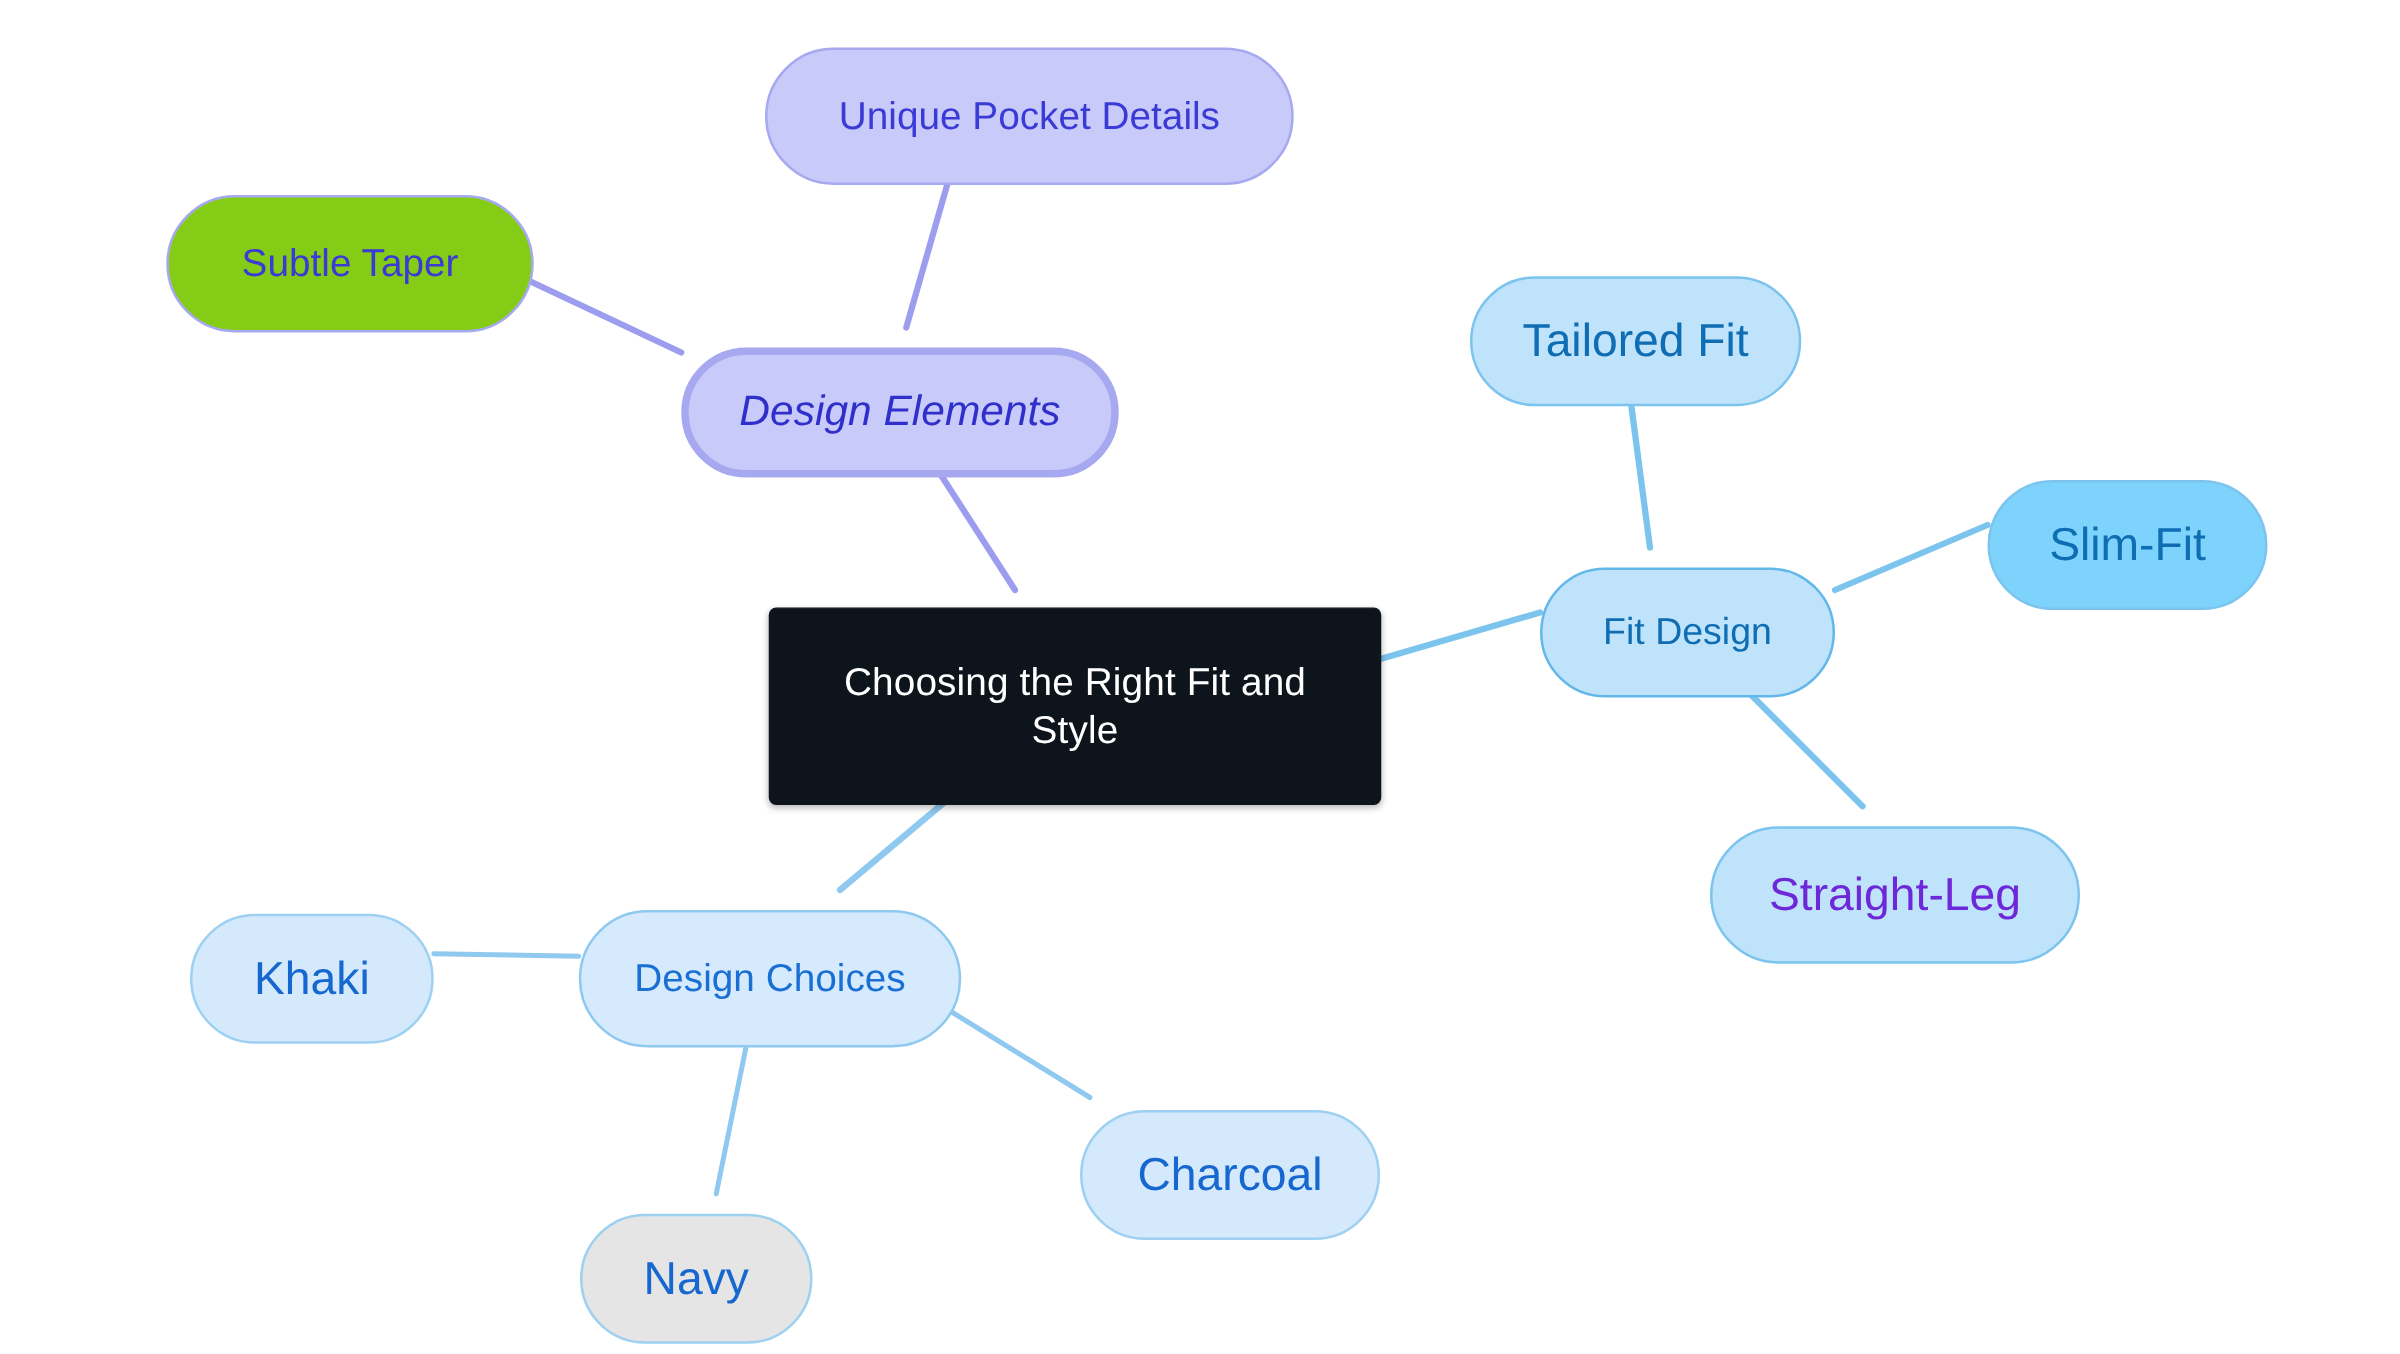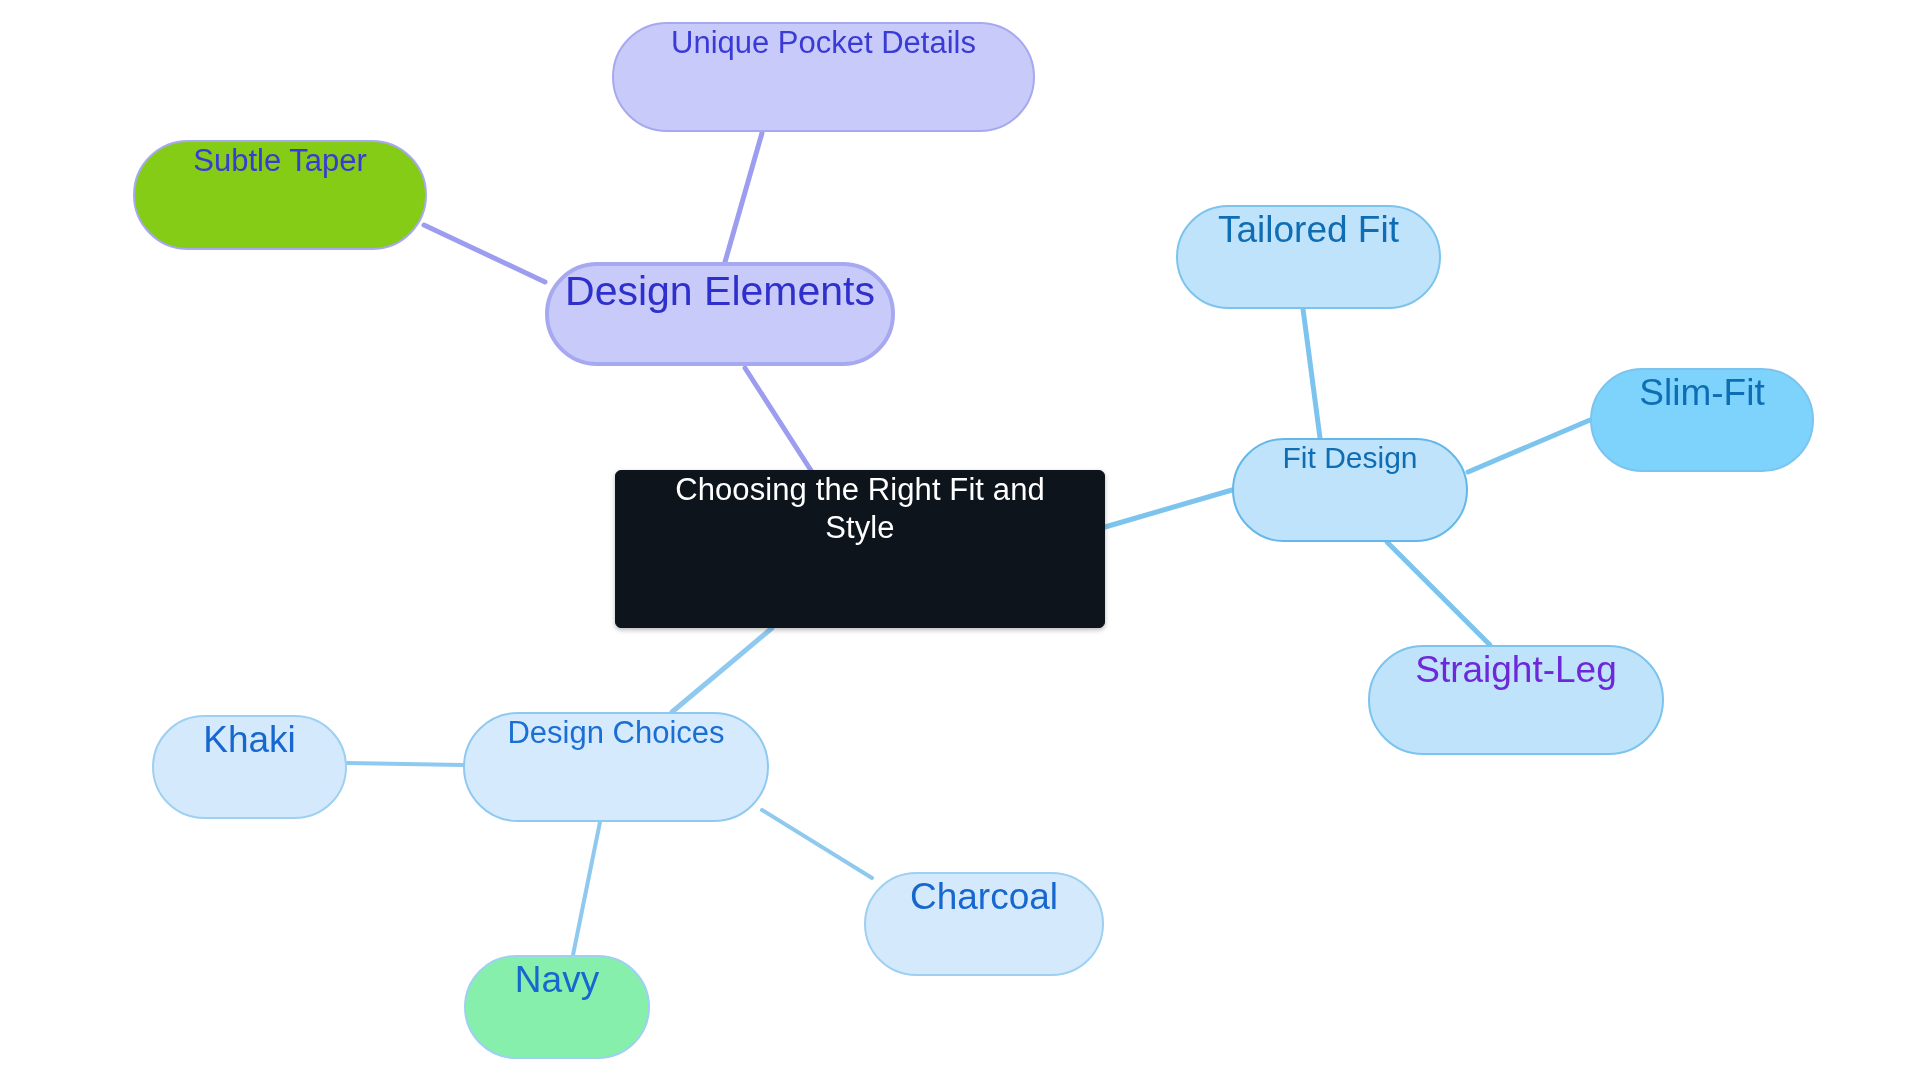--- a/index.html
+++ b/index.html
@@ -24,42 +24,44 @@
     left: 0;
     top: 0;
     width: 1920px;
     height: 1083px;
     pointer-events: none;
   }
   .node {
     position: absolute;
     box-sizing: border-box;
     display: flex;
-    align-items: flex-start;
+    align-items: center;
     justify-content: center;
     text-align: center;
     border-radius: 58px;
     line-height: 1.22;
     white-space: pre-line;
     padding: 0 10px;
+    margin-top: 16px;
   }
   .node-root {
     background: #0d141c;
     color: #ffffff;
     border: 1px solid #0d141c;
     border-radius: 6px;
     font-size: 31px;
     letter-spacing: 0.1px;
     box-shadow: 0 2px 5px rgba(0,0,0,0.28);
   }
   .node-purple-main {
     background: #c8caf9;
-    border: 4px solid #6d28d9;
+    border: 6px solid #6d28d9;
     color: #2f2fcb;
-    font-size: 41px;
+    font-size: 34px;
+    font-style: italic;
   }
   .node-purple-leaf {
     background: #c8caf9;
     border: 2px solid #a7a9f0;
     color: #3a3ad6;
     font-size: 31px;
   }
   .node-blue-main {
     background: #bfe3fb;
     border: 2px solid #63b7e9;
@@ -109,17 +111,17 @@
 Style</span></div>
       <div class="node node-purple-main" style="left: 545px; top: 262px; width: 350px; height: 104px; background: rgb(200, 202, 249); border-color: rgb(167, 169, 240); color: rgb(47, 47, 203);"><span>Design Elements</span></div>
       <div class="node node-purple-leaf" style="left: 612px; top: 22px; width: 423px; height: 110px; background: rgb(200, 202, 249); border-color: rgb(167, 169, 240); color: rgb(58, 58, 214);"><span>Unique Pocket Details</span></div>
       <div class="node node-purple-leaf" style="left: 133px; top: 140px; width: 294px; height: 110px; background: #84cc16; border-color: rgb(167, 169, 240); color: rgb(58, 58, 214);"><span>Subtle Taper</span></div>
       <div class="node node-blue-main" style="left: 1232px; top: 438px; width: 236px; height: 104px; background: rgb(191, 227, 251); border-color: rgb(99, 183, 233); color: rgb(15, 109, 180);"><span>Fit Design</span></div>
       <div class="node node-blue-leaf" style="left: 1176px; top: 205px; width: 265px; height: 104px; background: rgb(191, 227, 251); border-color: rgb(124, 196, 238); color: rgb(15, 109, 180);"><span>Tailored Fit</span></div>
       <div class="node node-blue-leaf" style="left: 1590px; top: 368px; width: 224px; height: 104px; background: #7dd3fc; border-color: rgb(124, 196, 238); color: rgb(15, 109, 180);"><span>Slim-Fit</span></div>
       <div class="node node-blue-leaf" style="left: 1368px; top: 645px; width: 296px; height: 110px; background: rgb(191, 227, 251); border-color: rgb(124, 196, 238); color: #6d28d9;"><span>Straight-Leg</span></div>
       <div class="node node-lightblue-main" style="left: 463px; top: 712px; width: 306px; height: 110px; background: rgb(214, 234, 253); border-color: rgb(143, 201, 239); color: rgb(26, 111, 212);"><span>Design Choices</span></div>
       <div class="node node-lightblue-leaf" style="left: 152px; top: 715px; width: 195px; height: 104px; background: rgb(212, 233, 251); border-color: rgb(158, 208, 242); color: rgb(22, 103, 207);"><span>Khaki</span></div>
-      <div class="node node-lightblue-leaf" style="left: 464px; top: 955px; width: 186px; height: 104px; background: #86efac; border-color: rgb(158, 208, 242); color: rgb(22, 103, 207);"><span>Navy</span></div>
+      <div class="node node-lightblue-leaf" style="left: 464px; top: 955px; width: 186px; height: 104px; background: #e5e5e5; border-color: rgb(158, 208, 242); color: rgb(22, 103, 207);"><span>Navy</span></div>
       <div class="node node-lightblue-leaf" style="left: 864px; top: 872px; width: 240px; height: 104px; background: rgb(212, 233, 251); border-color: rgb(158, 208, 242); color: rgb(22, 103, 207);"><span>Charcoal</span></div>
     </div>
 
 </div>
 
 </body></html>

